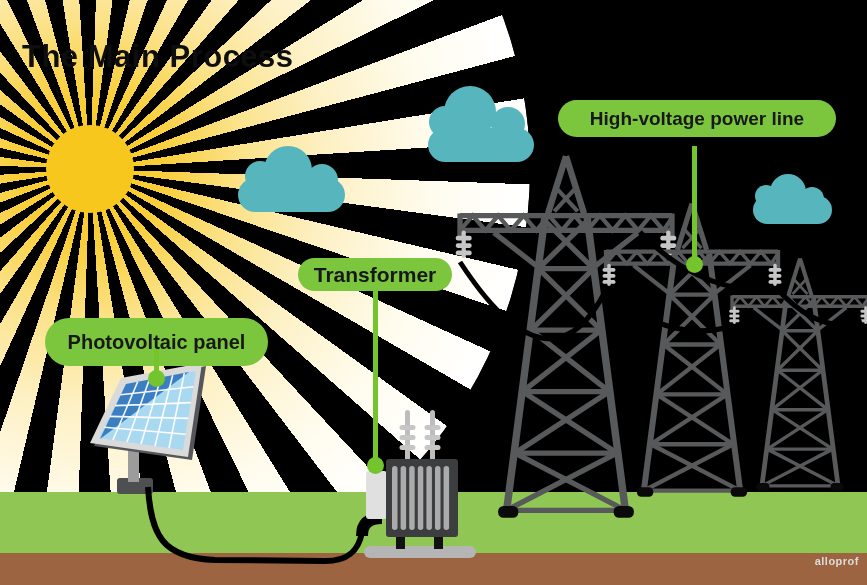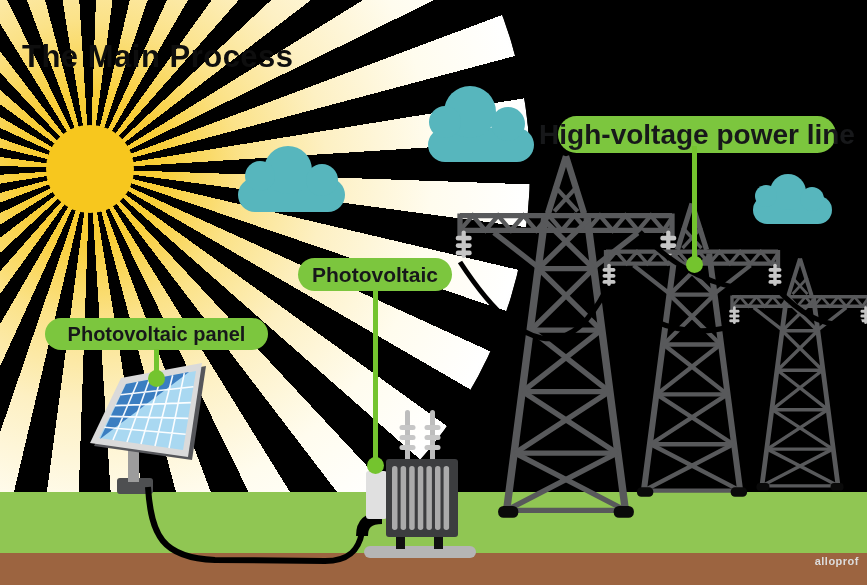--- a/index.html
+++ b/index.html
@@ -33,23 +33,23 @@
     position:absolute;left:22px;top:18px;z-index:5;
     font-size:31px;font-weight:800;color:#0E0E0E;letter-spacing:.5px;white-space:nowrap;
   }
 
   
   .pill{
     position:absolute;z-index:4;background:#7CC63E;border-radius:999px;
     display:flex;align-items:center;justify-content:center;
     color:#17181A;font-weight:700;white-space:nowrap;
   }
-  .pill-panel      {left:45px; top:318px;width:223px;height:32px;font-size:20px;}
+  .pill-panel      {left:45px; top:318px;width:223px;height:48px;font-size:20px;}
   .pill-transformer{left:298px;top:258px;width:154px;height:33px;font-size:21px;}
-  .pill-powerline  {left:558px;top:116px;width:278px;height:37px;font-size:28px;}
+  .pill-powerline  {left:558px;top:100px;width:278px;height:37px;font-size:19px;}
 
   .connector{position:absolute;width:5px;background:#74C42E;z-index:4;}
   .conn-panel      {left:154px;  top:349px;height:24px;}
   .conn-transformer{left:372.5px;top:290px;height:170px;}
   .conn-powerline  {left:691.5px;top:146px;height:112px;}
 
   .dot{position:absolute;width:17px;height:17px;border-radius:50%;background:#74C42E;z-index:4;}
   .dot-panel      {left:147.5px;top:369.5px;}
   .dot-transformer{left:366.5px;top:456.5px;}
   .dot-powerline  {left:685.5px;top:255.5px;}
@@ -171,21 +171,21 @@
 
 <h1 class="title">The Main Process</h1>
 
 <div class="pill pill-panel">
   <span>Photovoltaic panel</span>
 </div>
 <div class="connector conn-panel"></div>
 <div class="dot dot-panel"></div>
 
 <div class="pill pill-transformer">
-  <span>Photovoltaic</span>
+  <span>Transformer</span>
 </div>
 <div class="connector conn-transformer"></div>
 <div class="dot dot-transformer"></div>
 
 <div class="pill pill-powerline">
   <span>High-voltage power line</span>
 </div>
 <div class="connector conn-powerline"></div>
 <div class="dot dot-powerline"></div>
 

